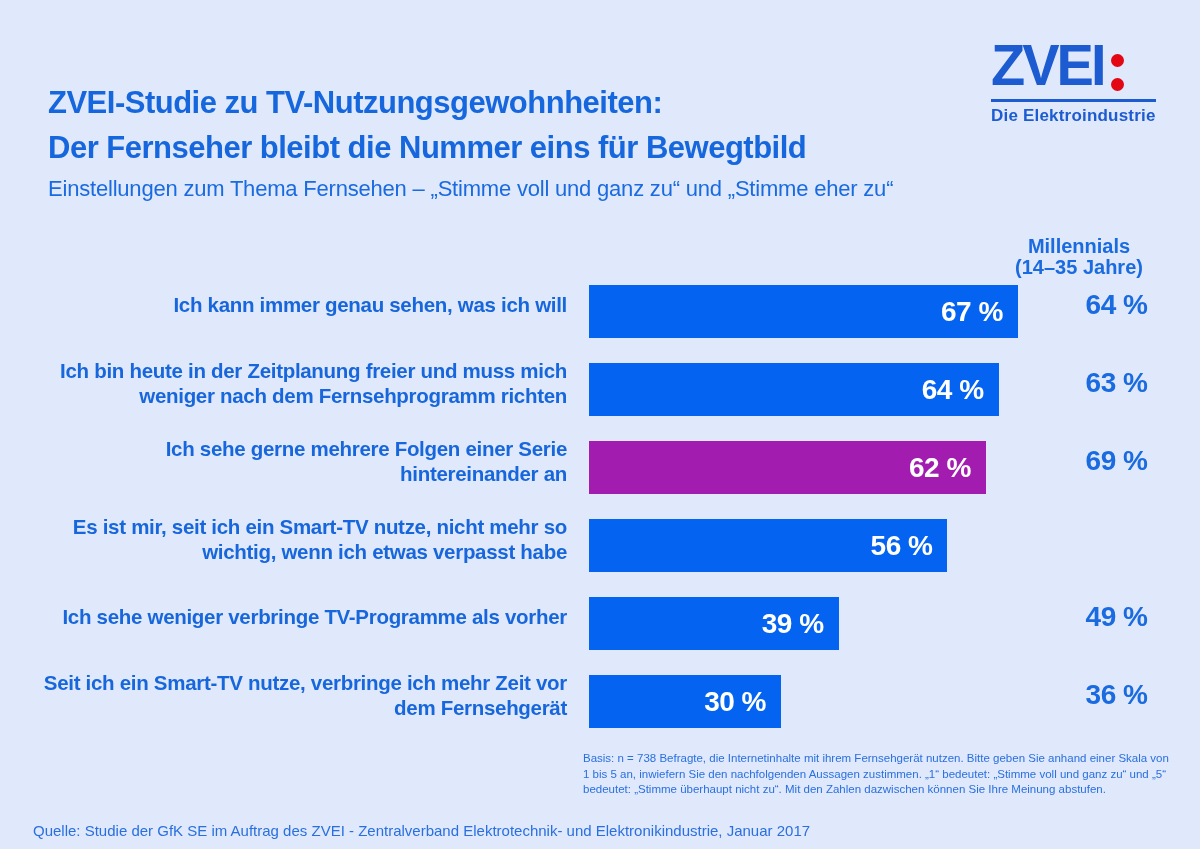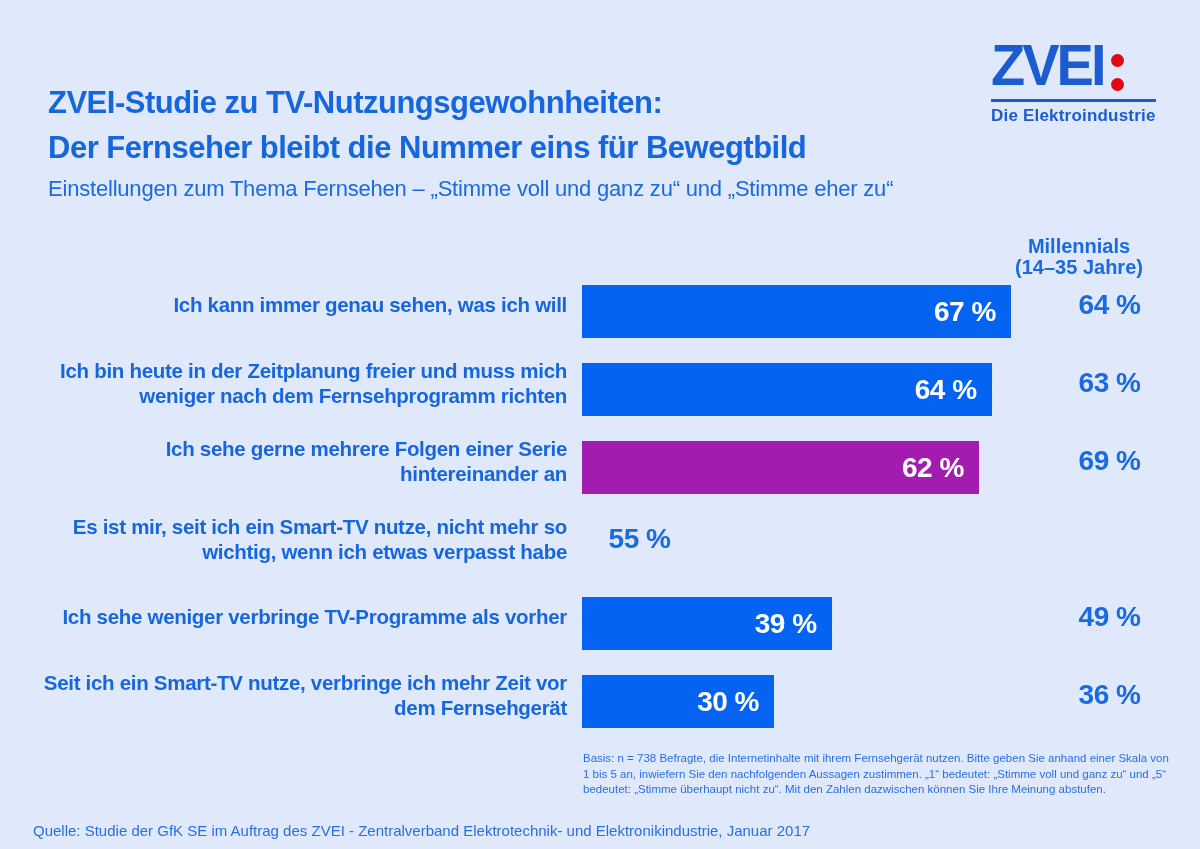--- a/index.html
+++ b/index.html
@@ -37,21 +37,21 @@
     color:#1a6ae0;font-weight:bold;font-size:20px;line-height:21px;
   }
   
   .chart{position:absolute;left:40px;top:278px;width:1150px;}
   .row{display:flex;align-items:center;height:53px;margin-bottom:25px;}
   .row-label{
     width:527px;flex:0 0 527px;text-align:right;
     color:#1766dc;font-weight:bold;font-size:20.5px;line-height:25px;
     letter-spacing:-0.3px;
   }
-  .bar-zone{flex:0 0 455px;width:455px;margin-left:0;height:39px;padding-left:15px;}
+  .bar-zone{flex:0 0 455px;width:455px;margin-left:7px;height:39px;padding-left:15px;}
   .bar{
     height:53px;background:#0563f1;
     display:flex;align-items:center;justify-content:flex-end;
     box-sizing:border-box;padding-right:15px;
   }
   .bar-value{color:#ffffff;font-weight:bold;font-size:28px;letter-spacing:-0.5px;}
   .mill-value{
     flex:0 0 145px;width:145px;text-align:center;
     color:#1a6ae0;font-weight:bold;font-size:28px;letter-spacing:-0.5px;
   }
@@ -114,21 +114,25 @@
       <div class="row-label">Ich sehe gerne mehrere Folgen einer Serie hintereinander an</div>
       <div class="bar-zone">
         <div class="bar" style="width: 396.8px; background: #a21caf;">
           <span class="bar-value">62 %</span>
         </div>
       </div>
       <div class="mill-value">69 %</div>
     </div>
     <div class="row">
       <div class="row-label">Es ist mir, seit ich ein Smart-TV nutze, nicht mehr so wichtig, wenn ich etwas verpasst habe</div>
-      <div class="mill-value">55 %</div>
+      <div class="bar-zone">
+        <div class="bar" style="width: 358.4px; background: rgb(5, 99, 241);">
+          <span class="bar-value">56 %</span>
+        </div>
+      </div>
     </div>
     <div class="row">
       <div class="row-label">Ich sehe weniger verbringe TV-Programme als vorher</div>
       <div class="bar-zone">
         <div class="bar" style="width: 249.6px; background: rgb(5, 99, 241);">
           <span class="bar-value">39 %</span>
         </div>
       </div>
       <div class="mill-value">49 %</div>
     </div>

